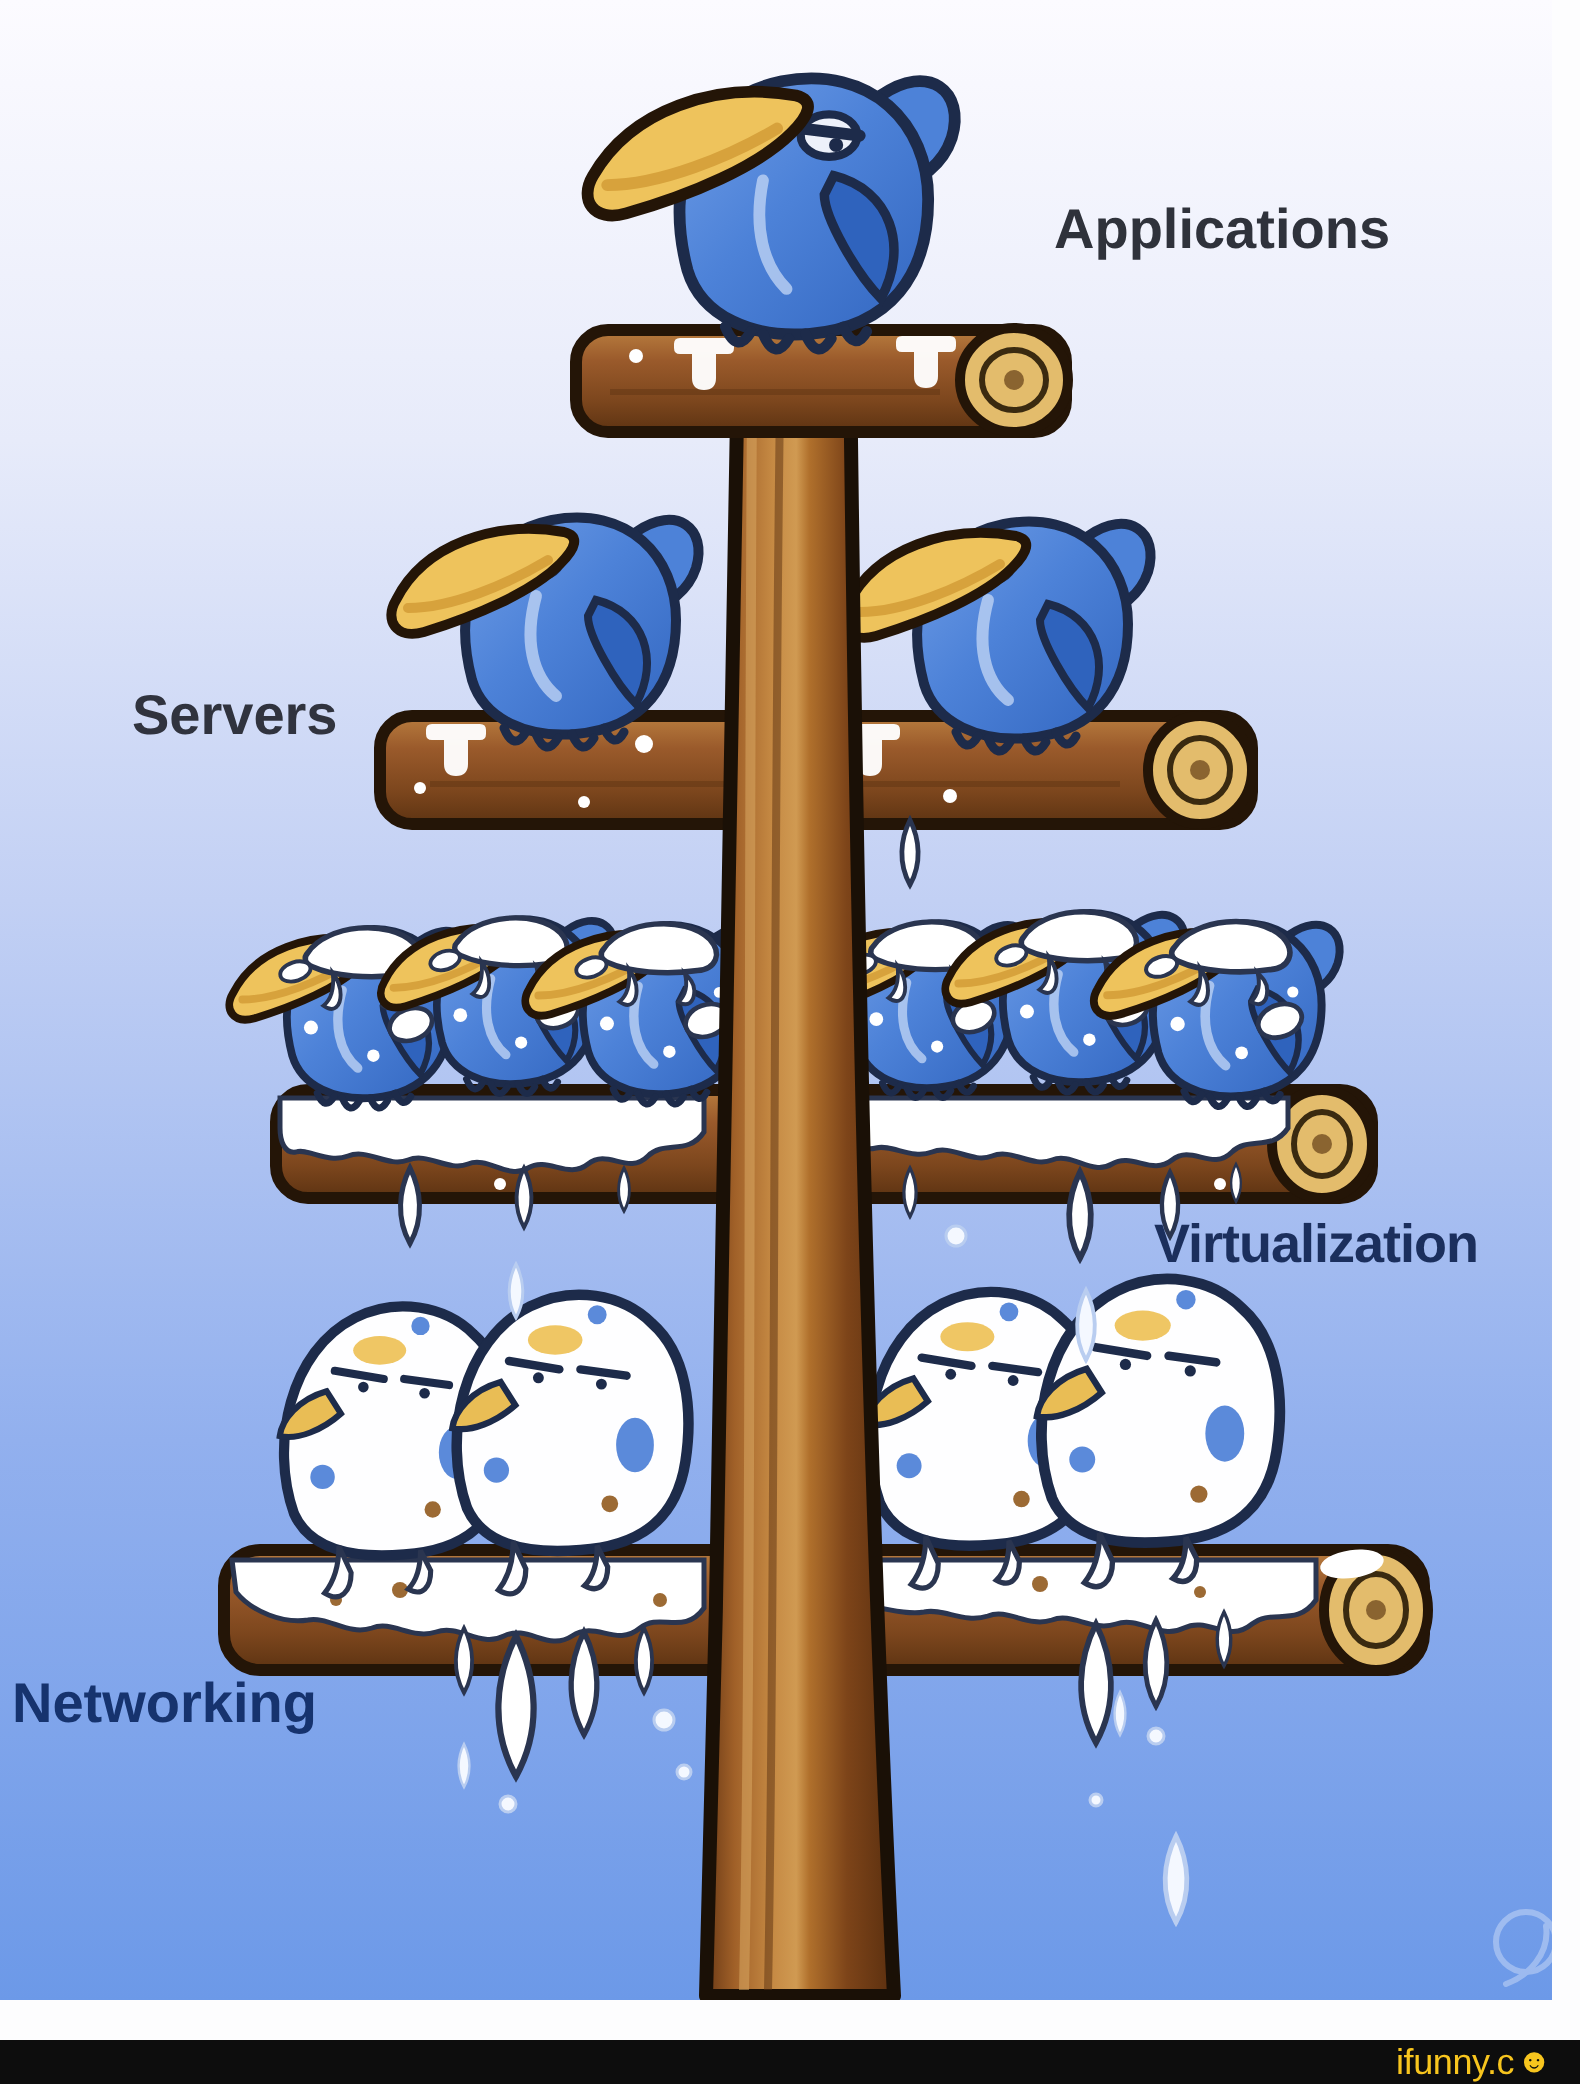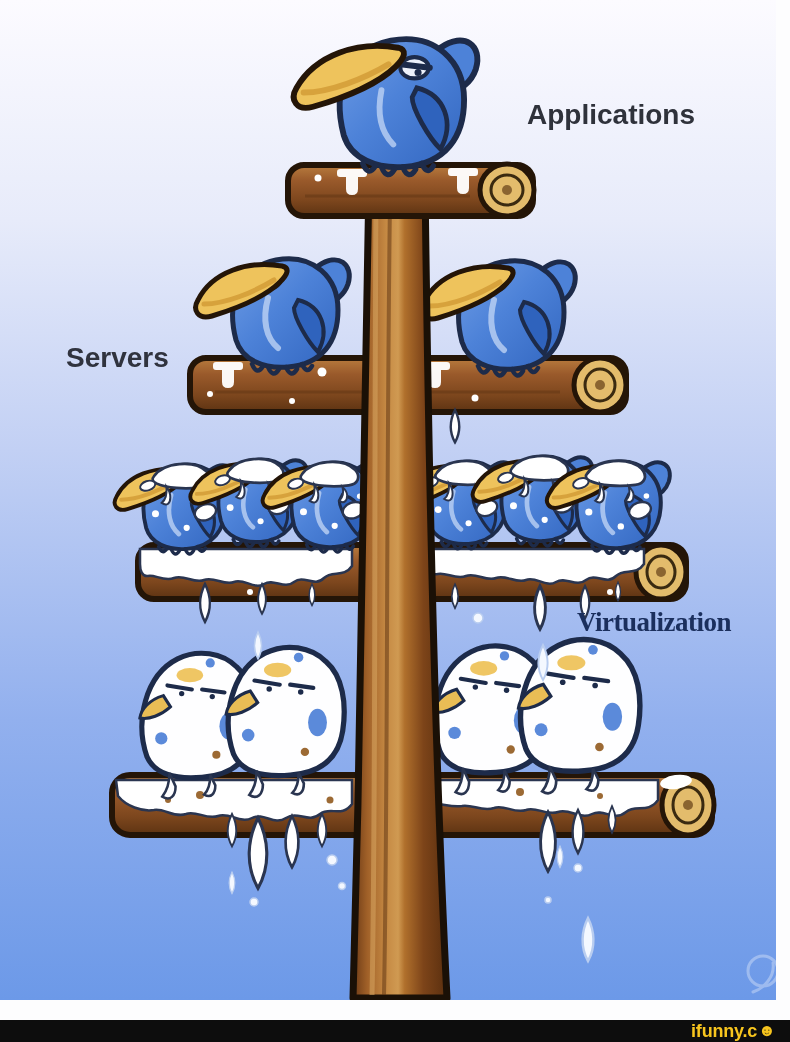--- a/index.html
+++ b/index.html
@@ -2,30 +2,30 @@
 <html><head>
 <meta charset="utf-8">
 <style>
   html,body{margin:0;padding:0;background:#ffffff;}
   .stage{position:relative;width:790px;height:1042px;overflow:hidden;background:#ffffff;
          font-family:"Liberation Sans",sans-serif;}
   .art{position:absolute;left:0;top:0;}
   .tier-label{position:absolute;font-weight:bold;white-space:nowrap;}
   .lbl-applications{left:527px;top:99px;font-size:28px;color:#2f323b;}
   .lbl-servers{left:66px;top:306px;font-size:28px;color:#30333e;margin-top:36px;}
-  .lbl-virtualization{left:577px;top:607px;font-size:27px;letter-spacing:-0.5px;color:#1b2f5d;font-family:Liberation Serif, serif;}
+  .lbl-virtualization{left:577px;top:607px;font-size:27px;letter-spacing:-0.5px;color:#1b2f5d;}
   .lbl-networking{left:6px;top:836px;font-size:28px;color:#16336e;}
   .watermark{position:absolute;left:505px;top:959px;font-size:29px;letter-spacing:0.5px;
              color:rgba(242,245,250,0.96);white-space:nowrap;}
   .ghost{position:absolute;left:733px;top:946px;}
   .margin-right{position:absolute;left:776px;top:0;width:14px;height:1020px;background:#fdfdfe;}
   .margin-bottom{position:absolute;left:0;top:1000px;width:790px;height:20px;background:#fdfdfe;}
   .banner{position:absolute;left:0;top:1020px;width:790px;height:22px;background:#0d0d0d;
           display:flex;align-items:center;justify-content:flex-end;padding-right:14px;box-sizing:border-box;}
-  .brand{color:#f7c51e;font-weight:bold;font-size:18px;letter-spacing:-0.2px;line-height:22px;}
+  .brand{color:#f7c51e;font-weight:normal;font-size:18px;letter-spacing:-0.2px;line-height:22px;}
   .smiley{color:#f7c51e;font-size:17px;line-height:22px;margin-left:1px;}
 </style>
 </head>
 <body>
 
 <div class="stage">
 
   <svg class="art" width="776" height="1000" viewBox="0 0 776 1000">
     <defs>
       <linearGradient id="sky" x1="0" y1="0" x2="0" y2="1">
@@ -254,20 +254,21 @@
       <use href="#hangdrip" transform="translate(560,846) scale(0.8)"></use>
       <circle cx="578" cy="868" r="4"></circle>
       <use href="#hangdrip" transform="translate(588,918) scale(1.6)"></use>
       <circle cx="548" cy="900" r="3"></circle>
     </g>
   </svg>
 
   <div class="tier-label lbl-applications">Applications</div>
   <div class="tier-label lbl-servers">Servers</div>
   <div class="tier-label lbl-virtualization">Virtualization</div>
+  <div class="tier-label lbl-networking">Networking</div>
 
   <svg class="ghost" width="58" height="58" viewBox="0 0 58 58">
     <g stroke="#ffffff" fill="none" stroke-width="3" opacity="0.32" stroke-linecap="round">
       <circle cx="30" cy="25" r="15"></circle>
       <path d="M20,46 C31,42 42,31 40,17"></path>
     </g>
   </svg>
 
   <div class="margin-right"></div>
   <div class="margin-bottom"></div>

